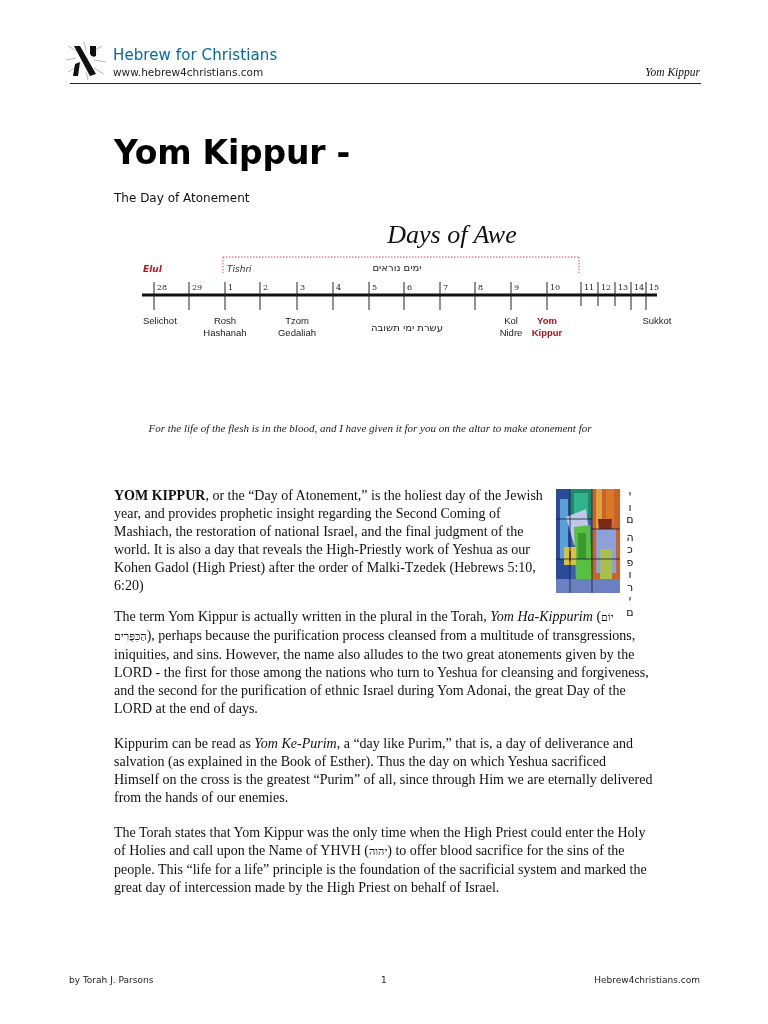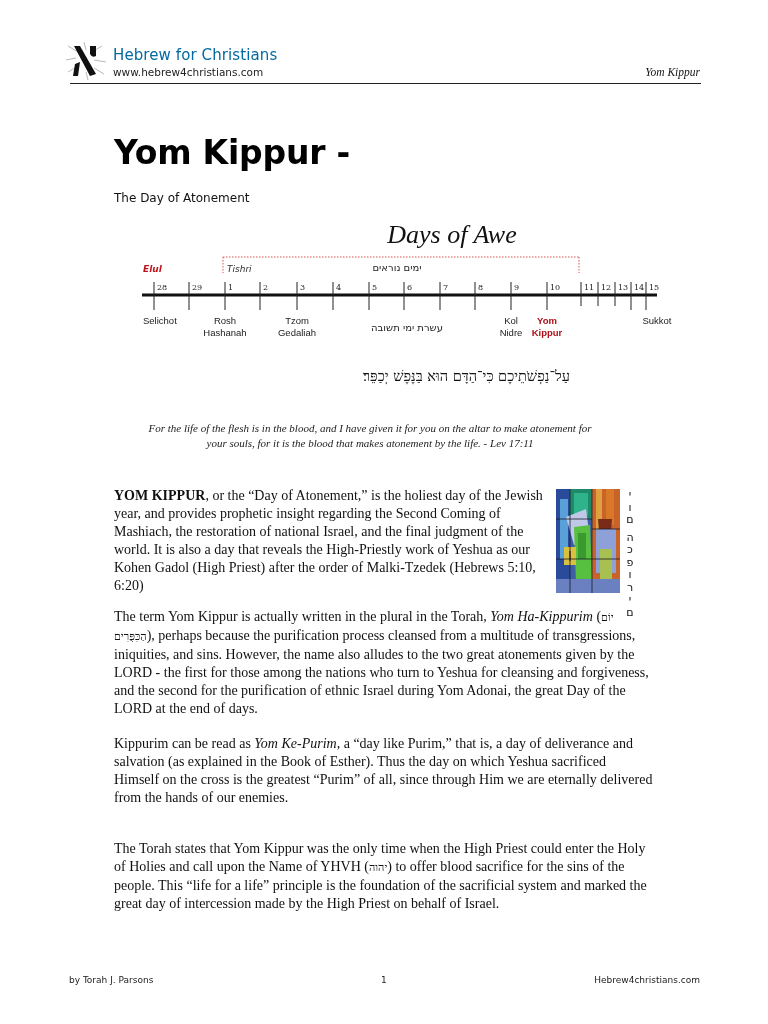--- a/index.html
+++ b/index.html
@@ -27,21 +27,21 @@
     .heb-verse .l2 { text-align: right; }
 
     
     .en-verse { left: 110px; top: 421px; width: 520px; text-align: center; font-family: "Liberation Serif", serif; font-style: italic; font-size: 11px; line-height: 15px; color: #222; }
 
     
     .para { font-family: "Liberation Serif", serif; font-size: 14px; line-height: 18px; color: #111; }
     .p1 { left: 114px; top: 487px; width: 430px; }
     .p2 { left: 114px; top: 608px; width: 540px; }
     .p3 { left: 114px; top: 735px; width: 540px; }
-    .p4 { left: 114px; top: 824px; width: 540px; margin-top: 16px; }
+    .p4 { left: 114px; top: 824px; width: 540px; }
     .para b { font-weight: bold; }
     .para i { font-style: italic; }
     .heb-inline { font-family: "DejaVu Serif", serif; font-size: 11px; }
 
     
     .stained { left: 556px; top: 489px; width: 64px; height: 104px; overflow: hidden; }
     .vheb { left: 622px; top: 489px; width: 16px; height: 104px; font-family: "DejaVu Sans", sans-serif; font-size: 11px; line-height: 12.5px; text-align: center; color: #111; }
 
     
     .ftr { top: 975px; font-family: "DejaVu Sans", sans-serif; font-size: 9px; color: #222; }
@@ -139,26 +139,24 @@
         <text x="374" y="116" font-size="9.5" font-family="Liberation Sans, sans-serif" fill="#222" text-anchor="middle">Nidre</text>
         <text x="410" y="104" font-size="9.5" font-family="Liberation Sans, sans-serif" fill="#b01018" text-anchor="middle" font-weight="bold">Yom</text>
         <text x="410" y="116" font-size="9.5" font-family="Liberation Sans, sans-serif" fill="#b01018" text-anchor="middle" font-weight="bold">Kippur</text>
         <text x="520" y="104" font-size="9.5" font-family="Liberation Sans, sans-serif" fill="#222" text-anchor="middle">Sukkot</text>
         <text x="270" y="111" font-size="10" font-family="DejaVu Sans, sans-serif" fill="#222" text-anchor="middle" direction="rtl">עשרת ימי תשובה</text>
       </g>
   </svg>
 </div>
 
 <div class="abs heb-verse">
-  <div class="l2">עַל־נַפְשֹׁתֵיכֶם כִּי־הַדָּם הוּא בַּנֶּפֶשׁ יְכַפֵּר׃</div>
 </div>
 
 <div class="abs en-verse">
   <div>For the life of the flesh is in the blood, and I have given it for you on the altar to make atonement for</div>
-  <div>your souls, for it is the blood that makes atonement by the life. - Lev 17:11</div>
 </div>
 
 <div class="abs para p1"><b>YOM KIPPUR</b><span>, or the “Day of Atonement,” is the holiest day of the Jewish year, and provides prophetic insight regarding the Second Coming of Mashiach, the restoration of national Israel, and the final judgment of the world. It is also a day that reveals the High-Priestly work of Yeshua as our Kohen Gadol (High Priest) after the order of Malki-Tzedek (Hebrews 5:10, 6:20)</span></div>
 
 <div class="abs stained">
   <svg width="64" height="104" viewBox="0 0 64 104">
     <rect x="0" y="0" width="64" height="104" fill="#3d5fa8"></rect>
     <rect x="0" y="0" width="14" height="104" fill="#2a4a9a"></rect>
     <rect x="4" y="10" width="8" height="60" fill="#5aa0d8"></rect>
     <rect x="14" y="0" width="22" height="30" fill="#1e8a6a"></rect>

